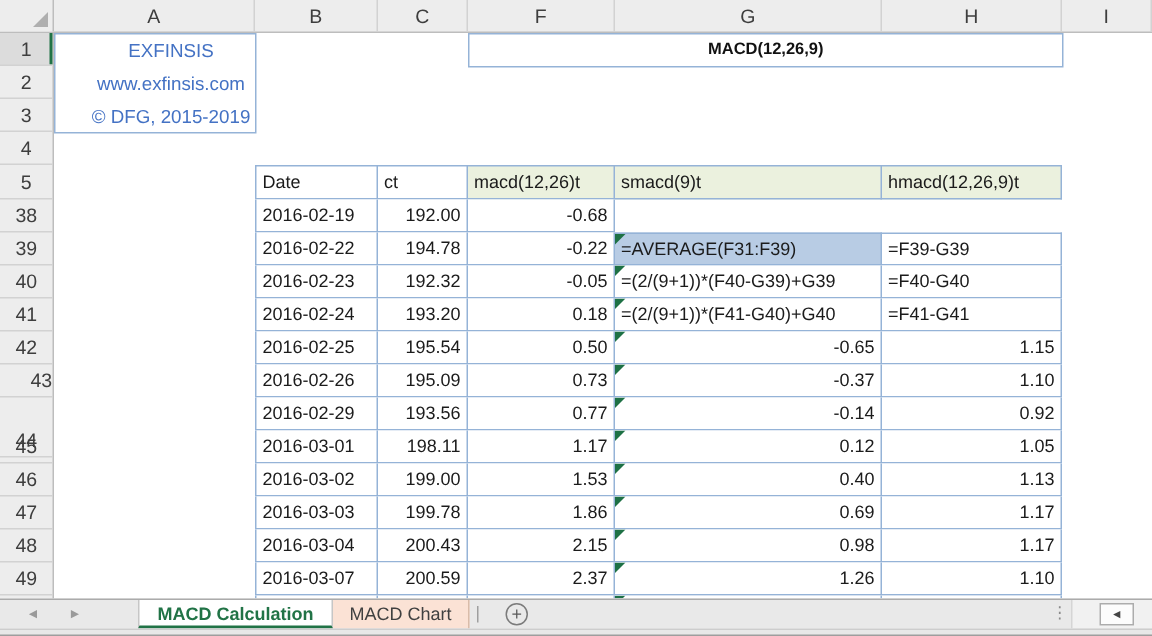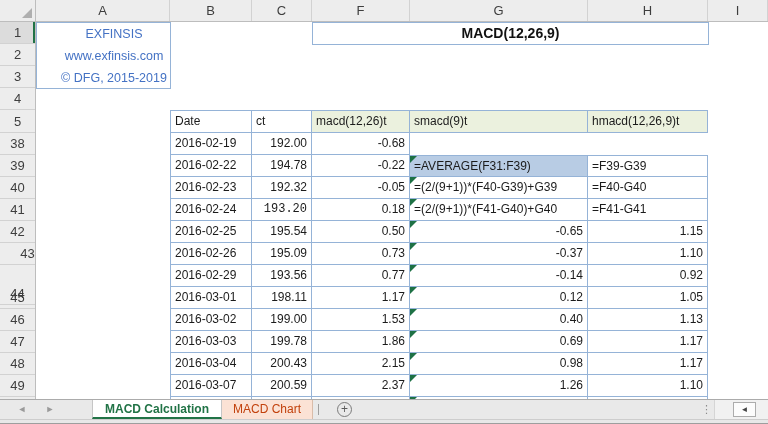--- a/index.html
+++ b/index.html
@@ -32,28 +32,28 @@
   .green{background:var(--greenfill);}
   .hi{background:var(--hifill);}
   .h23 .cell{line-height:21px;}
   .flagtri{position:absolute;left:0;top:0;width:0;height:0;border-top:7px solid var(--flag);border-right:7px solid transparent;}
 
   
   .brandbox{position:absolute;left:36px;top:22px;width:135px;height:67px;border:1px solid var(--tbl);
             background:#fff;text-align:center;color:var(--brandblue);font-size:12.5px;}
   .brandbox div{line-height:22px;white-space:nowrap;margin-left:21px;}
   .titlebox{position:absolute;left:312px;top:22px;width:397px;height:23px;border:1px solid var(--tbl);
-            background:#fff;font-weight:bold;font-size:14px;text-align:center;line-height:21px;color:#111;}
+            background:#fff;font-weight:bold;font-size:11px;text-align:center;line-height:21px;color:#111;}
 
   
   .tabbar{position:absolute;left:0;top:399px;width:768px;height:20px;background:#E9E9E9;border-top:1px solid #ABABAB;}
   .navarr{position:absolute;top:0;height:19px;line-height:19px;font-size:9px;color:#9A9A9A;text-align:center;width:14px;}
   .tab{position:absolute;top:0;height:19px;font-size:12px;text-align:center;line-height:18px;}
   .tab.active{background:#fff;color:var(--accent);font-weight:bold;border-left:1px solid #C6C6C6;border-right:1px solid #C6C6C6;border-bottom:2px solid var(--accent);}
-  .tab.chart{background:var(--peach);color:#c2410c;border-right:1px solid #D9BCA9;line-height:19px;text-align:center;}
+  .tab.chart{background:var(--peach);color:#404040;border-right:1px solid #D9BCA9;line-height:19px;text-align:center;}
   .tabdivider{position:absolute;top:4px;width:1px;height:11px;background:#9F9F9F;}
   .plusbtn{position:absolute;top:2px;width:15px;height:15px;border:1px solid #7B7B7B;border-radius:50%;
            color:#5A5A5A;font-size:12px;line-height:12px;text-align:center;background:#E9E9E9;}
   .dots{position:absolute;top:0;height:19px;line-height:19px;font-size:11px;color:#8A8A8A;}
   .scrolltrack{position:absolute;left:714px;top:0;width:54px;height:19px;background:#F1F1F1;border-left:1px solid #D5D5D5;}
   .scrollbtn{position:absolute;left:18px;top:2px;width:23px;height:15px;background:#FCFCFC;border:1px solid #ACACAC;
              color:#444;font-size:8px;line-height:13px;text-align:center;}
 
   .statusbar{position:absolute;left:0;top:419px;width:768px;height:5px;background:#E8E8E8;
              border-top:1px solid #CDCDCD;border-bottom:1px solid #9E9E9E;}
@@ -85,21 +85,21 @@
       </div>
       <div class="r" style="top: 177px; height: 22px;">
         <div class="cell al lb rb bb" style="left: 170px; width: 82px;">2016-02-23</div>
         <div class="cell ar rb bb" style="left: 252px; width: 60px;">192.32</div>
         <div class="cell ar rb bb" style="left: 312px; width: 98px;">-0.05</div>
         <div class="cell al rb bb" style="left: 410px; width: 178px;">=(2/(9+1))*(F40-G39)+G39<div class="flagtri"></div></div>
         <div class="cell al rb bb" style="left: 588px; width: 120px;">=F40-G40</div>
       </div>
       <div class="r" style="top: 199px; height: 22px;">
         <div class="cell al lb rb bb" style="left: 170px; width: 82px;">2016-02-24</div>
-        <div class="cell ar rb bb" style="left: 252px; width: 60px; font-family: Liberation Mono, monospace;">193.20</div>
+        <div class="cell ar rb bb" style="left: 252px; width: 60px;">193.20</div>
         <div class="cell ar rb bb" style="left: 312px; width: 98px;">0.18</div>
         <div class="cell al rb bb" style="left: 410px; width: 178px;">=(2/(9+1))*(F41-G40)+G40<div class="flagtri"></div></div>
         <div class="cell al rb bb" style="left: 588px; width: 120px;">=F41-G41</div>
       </div>
       <div class="r" style="top: 221px; height: 22px;">
         <div class="cell al lb rb bb" style="left: 170px; width: 82px;">2016-02-25</div>
         <div class="cell ar rb bb" style="left: 252px; width: 60px;">195.54</div>
         <div class="cell ar rb bb" style="left: 312px; width: 98px;">0.50</div>
         <div class="cell ar rb bb" style="left: 410px; width: 178px;">-0.65<div class="flagtri"></div></div>
         <div class="cell ar rb bb" style="left: 588px; width: 120px;">1.15</div>

